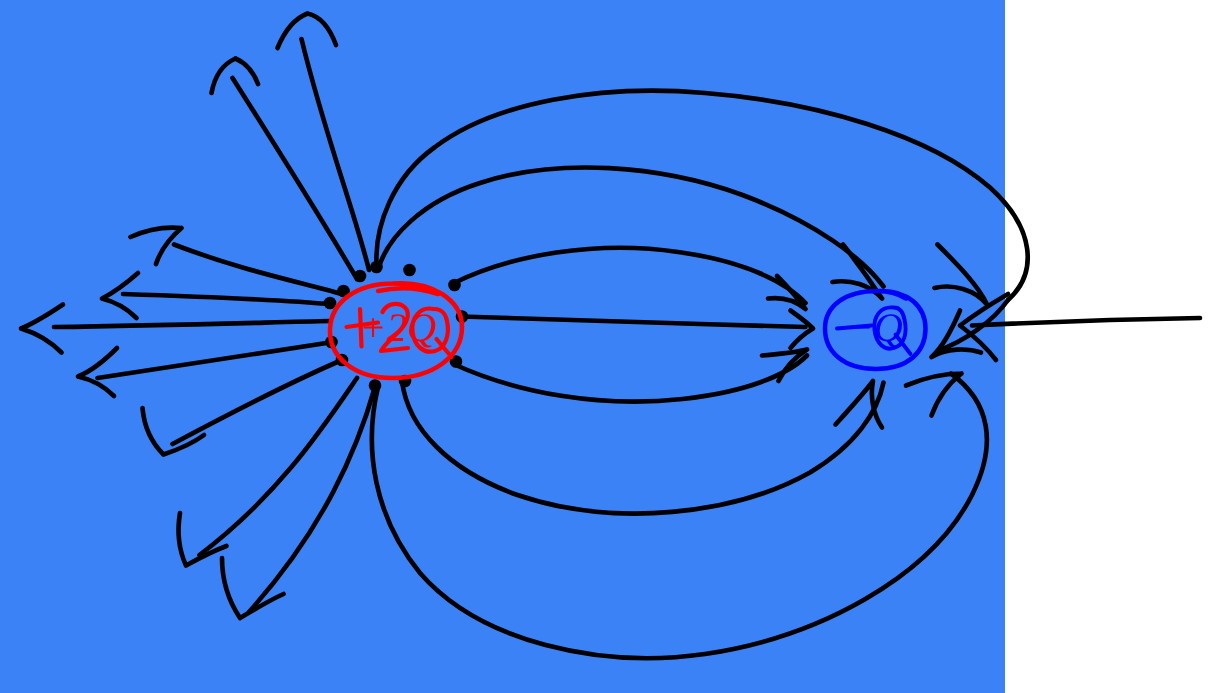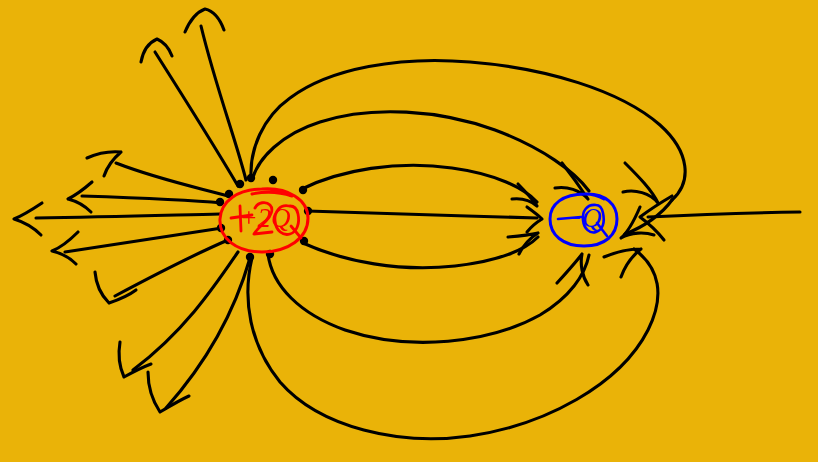--- a/index.html
+++ b/index.html
@@ -10,23 +10,23 @@
   }
   body {
     width: 818px;
     height: 462px;
     font-family: "Liberation Sans", sans-serif;
     overflow: hidden;
     position: relative;
   }
   #diagram-root {
     position: relative;
-    width: 818px;
+    width: 670px;
     height: 462px;
-    background: #eab308;
+    background: #3b82f6;
   }
   svg#field-diagram {
     display: block;
     width: 818px;
     height: 462px;
   }
   .fieldline {
     fill: none;
     stroke: #000000;
     stroke-width: 3.1;

